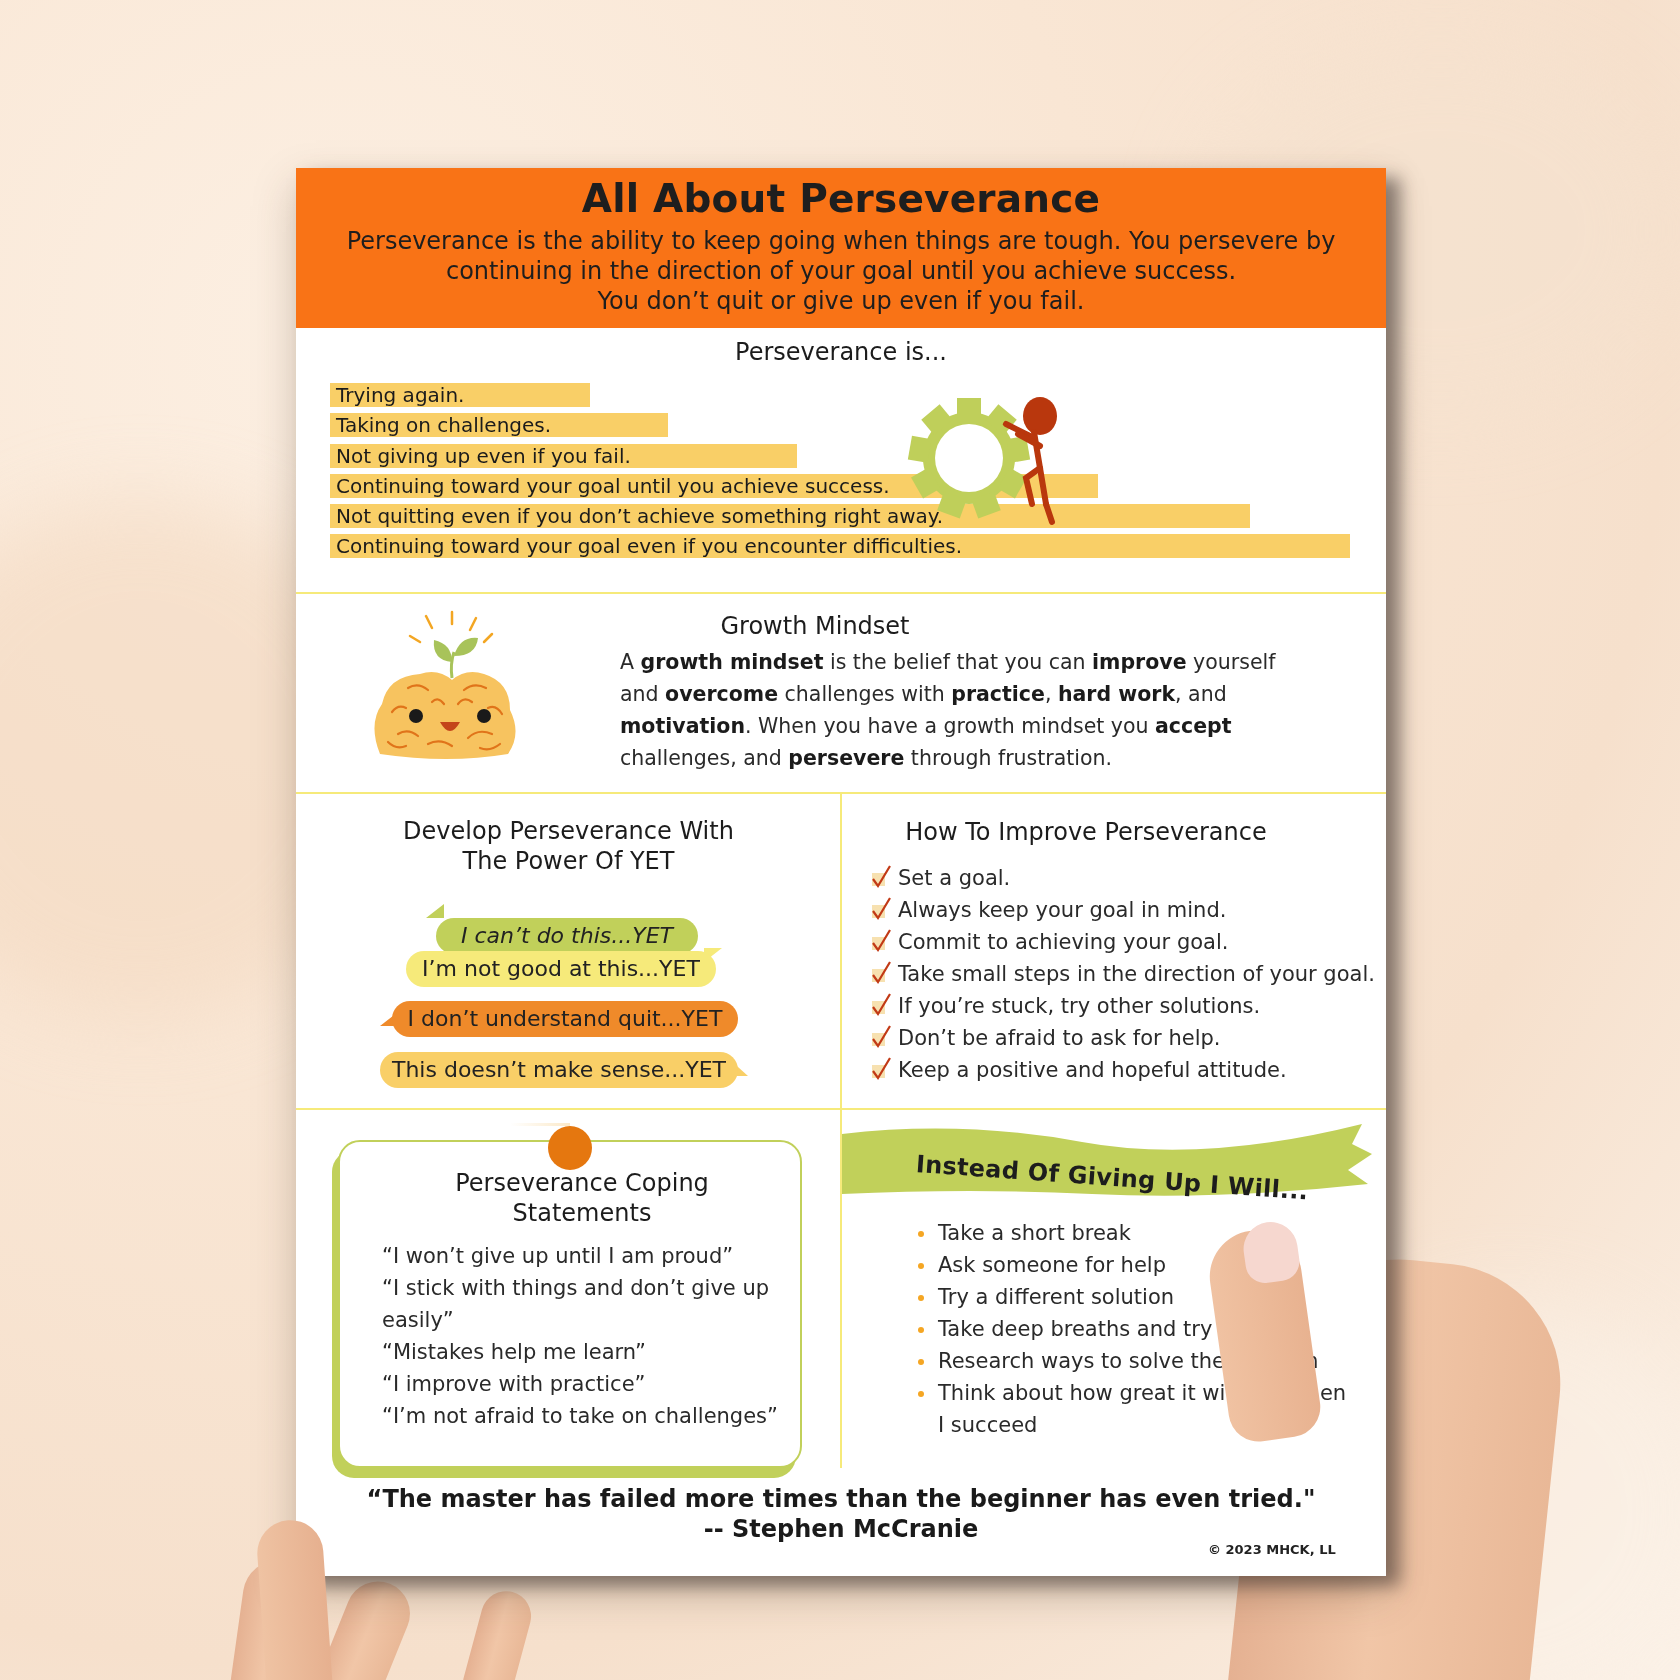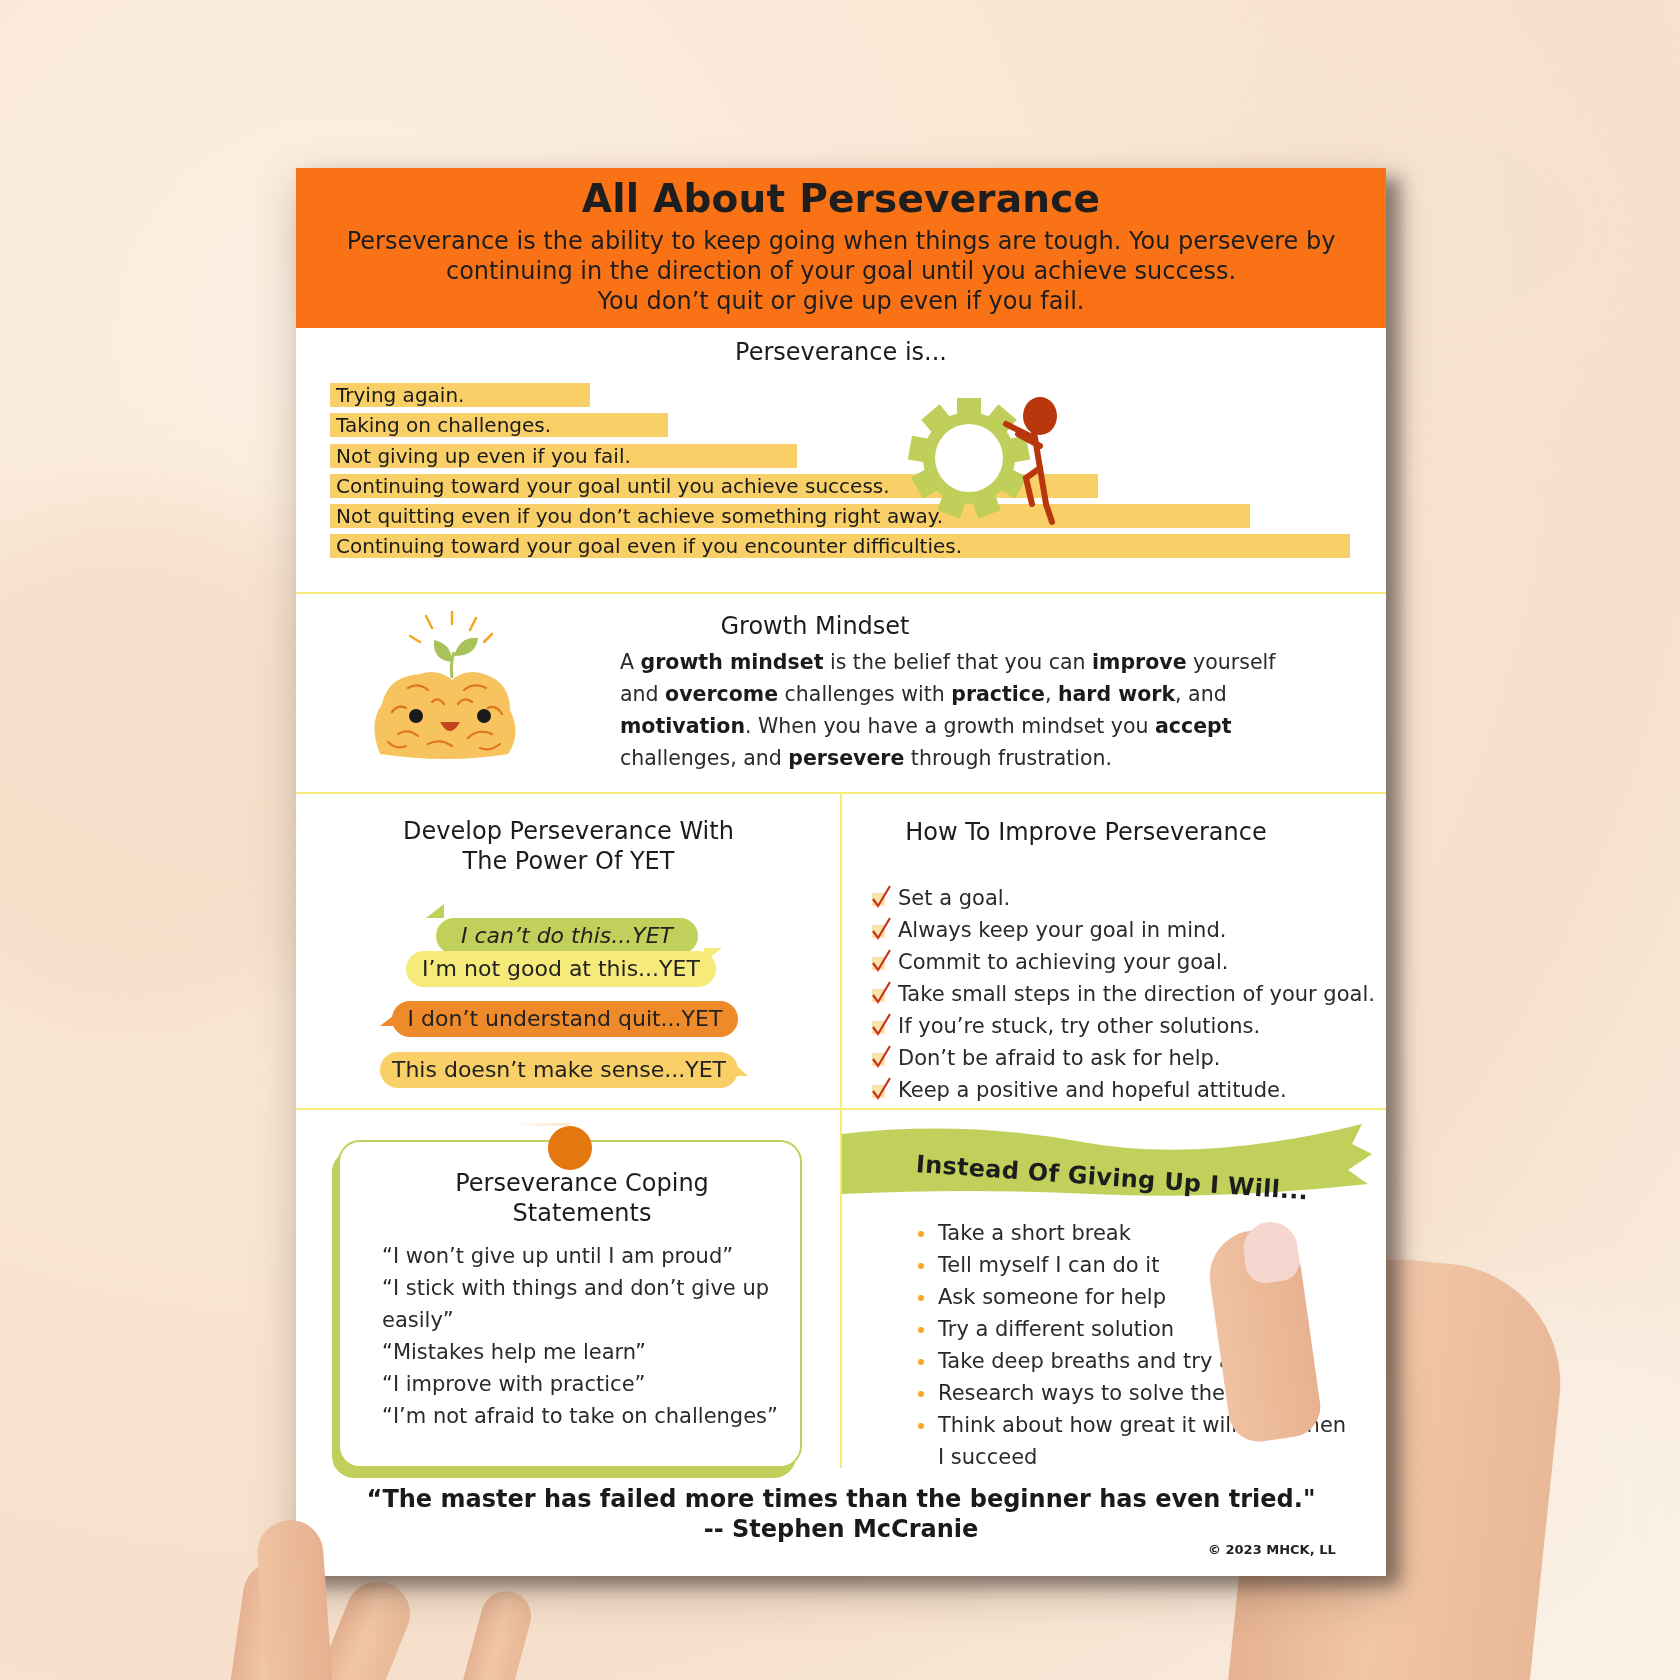--- a/index.html
+++ b/index.html
@@ -49,21 +49,21 @@
   
   .yet-heading { left: 50px; width: 445px; top: 648px; line-height: 30px; }
   .bubble {
     position: absolute; height: 36px; border-radius: 18px;
     font-size: 22px; line-height: 36px; text-align: center; color: #222;
   }
   .tail { position: absolute; width: 0; height: 0; }
 
   
   .improve-heading { left: 510px; width: 560px; top: 650px; }
-  .check-list { position: absolute; left: 574px; top: 694px; margin-top: 20px; }
+  .check-list { position: absolute; left: 574px; top: 694px; }
   .check-item { height: 32px; font-size: 21px; line-height: 32px; position: relative; padding-left: 28px; color: #2a2a2a; white-space: nowrap; }
   .check-box { position: absolute; left: 2px; top: 11px; width: 13px; height: 13px; background: #f7e1b0; }
   .check-mark { position: absolute; left: 0; top: 0; width: 24px; height: 28px; }
 
   
   .coping-card {
     position: absolute; left: 42px; top: 972px; width: 464px; height: 328px;
     border: 2px solid #c1d05a; border-radius: 22px; background: #fff;
     box-shadow: -6px 10px 0 #c1d05a;
   }
@@ -250,21 +250,20 @@
     <div>“I’m not afraid to take on challenges”</div>
   </div>
 
   <svg class="banner" viewBox="0 0 540 90" preserveAspectRatio="none">
     <path d="M0 10 Q120 -4 240 18 Q360 40 520 0 L510 20 L530 30 L506 46 L526 60 Q380 76 250 70 Q130 64 0 70 Z" fill="#c1d05a"></path>
   </svg>
   <div class="banner-text">Instead Of Giving Up I Will...</div>
 
   <div class="instead-list" id="instead-list">
       <div class="instead-item"><span class="bullet"></span><span>Take a short break</span></div>
-      <div class="instead-item"><span class="bullet"></span><span>Tell myself I can do it</span></div>
       <div class="instead-item"><span class="bullet"></span><span>Ask someone for help</span></div>
       <div class="instead-item"><span class="bullet"></span><span>Try a different solution</span></div>
       <div class="instead-item"><span class="bullet"></span><span>Take deep breaths and try again</span></div>
       <div class="instead-item"><span class="bullet"></span><span>Research ways to solve the problem</span></div>
       <div class="instead-item"><span class="bullet"></span><span>Think about how great it will feel when</span></div>
       <div class="instead-item"> I succeed</div>
     </div>
 
   <div class="quote">
     <div>“The master has failed more times than the beginner has even tried."</div>

